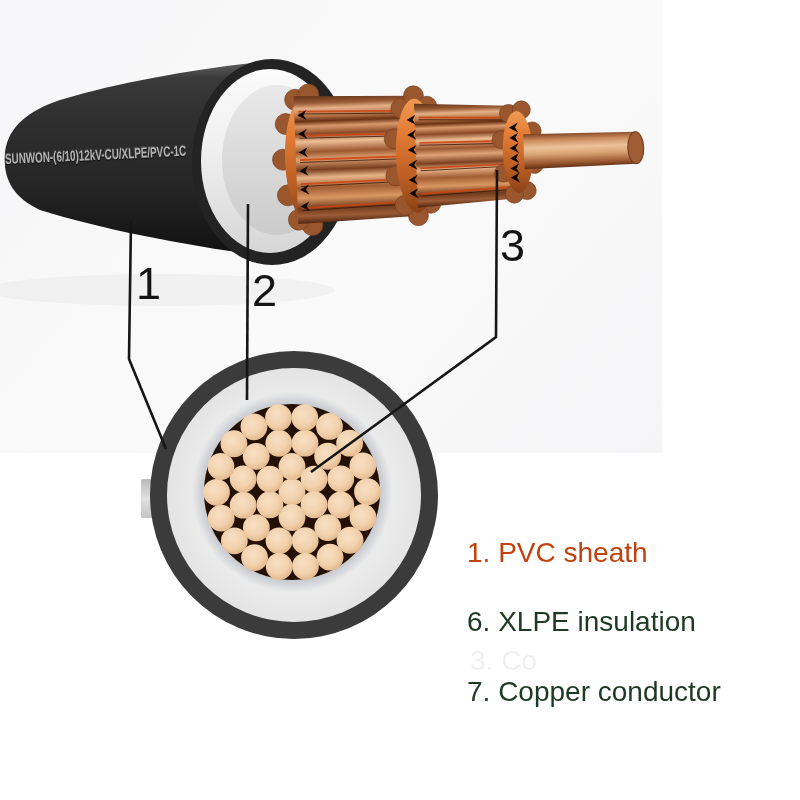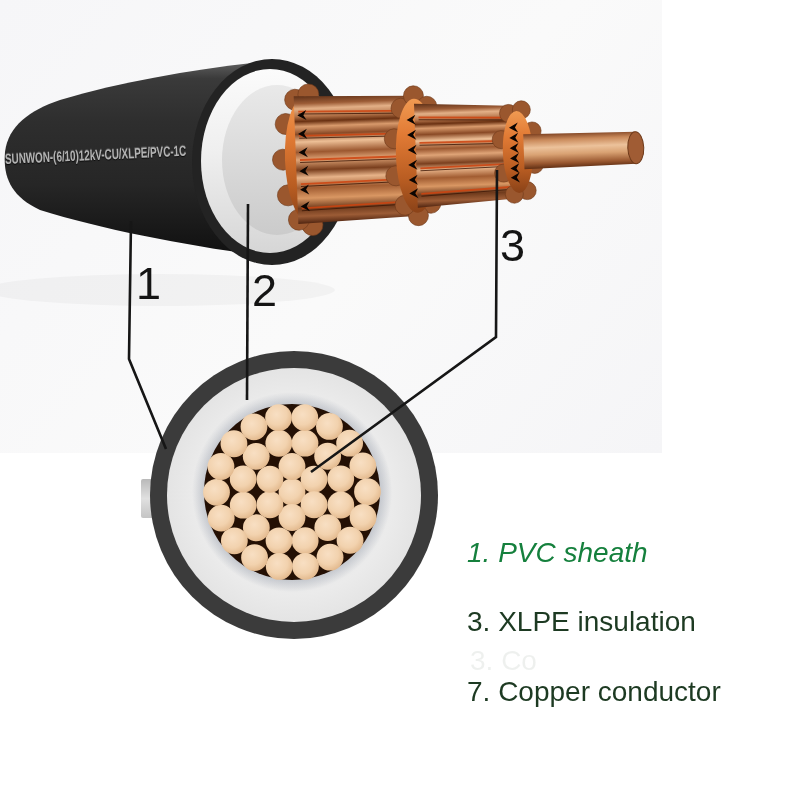--- a/index.html
+++ b/index.html
@@ -239,18 +239,18 @@
     </g>
   </svg>
 
   <div class="sheath-text">SUNWON-(6/10)12kV-CU/XLPE/PVC-1C</div>
 
   <div class="num n1">1</div>
   <div class="num n2">2</div>
   <div class="num n3">3</div>
 
   <div>
-    <div class="legend-item li1" style="color: #15803d; font-style: italic;">1. PVC sheath</div>
-    <div class="legend-item li2" style="color: rgb(29, 58, 34);">3. XLPE insulation</div>
+    <div class="legend-item li1" style="color: #c2410c;">1. PVC sheath</div>
+    <div class="legend-item li2" style="color: rgb(29, 58, 34);">6. XLPE insulation</div>
     <div class="legend-item li3" style="color: rgb(29, 58, 34);">7. Copper conductor</div>
     <div class="legend-ghost" style="color: rgb(29, 58, 34);">3. Co</div>
   </div>
 </div>
 
 </body></html>

